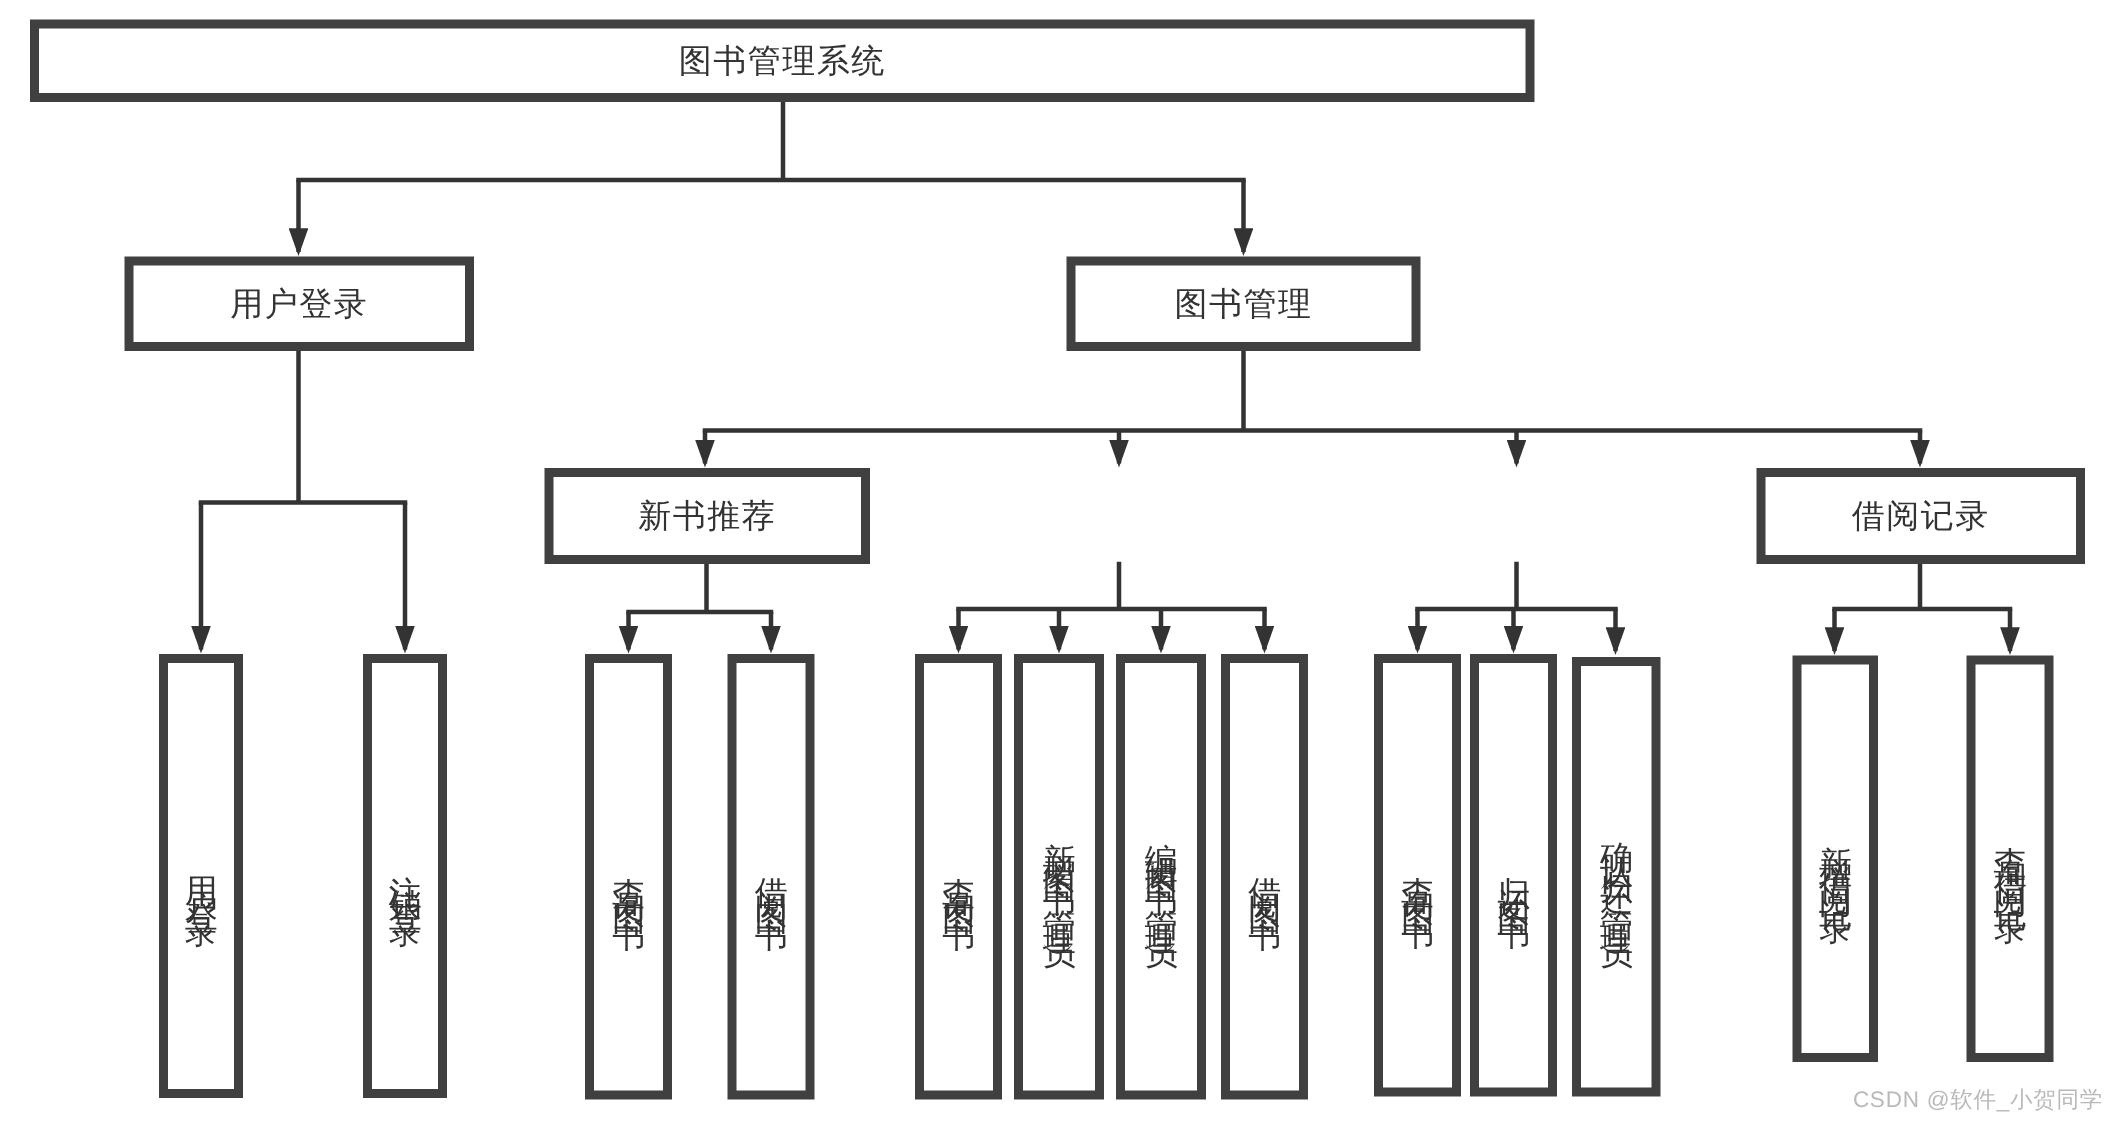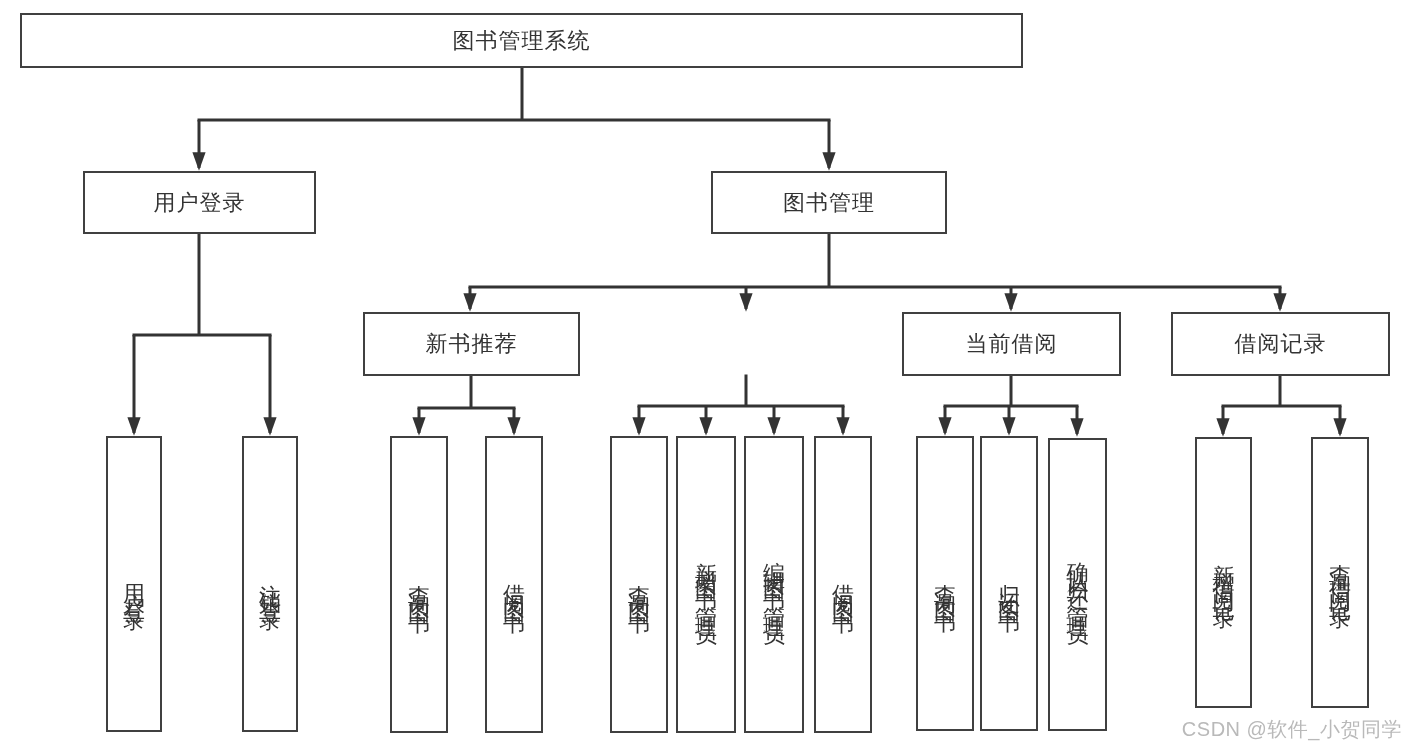--- a/index.html
+++ b/index.html
@@ -13,21 +13,21 @@
     overflow: hidden;
   }
   svg.connectors {
     position: absolute;
     left: 0; top: 0;
     width: 1405px; height: 747px;
   }
   .hbox, .vbox {
     position: absolute;
     box-sizing: border-box;
-    border: 2px solid #404040;
+    border: 6px solid #404040;
     background: #ffffff;
     display: flex;
     align-items: center;
     justify-content: center;
   }
   .hbox {
     font-size: 22px;
     letter-spacing: 1px;
     white-space: nowrap;
   }
@@ -36,21 +36,21 @@
     text-orientation: mixed;
     font-size: 22px;
     letter-spacing: 9px;
     line-height: 1.1;
     white-space: nowrap;
   }
   .watermark {
     position: absolute;
     right: 3px;
     bottom: 4px;
-    font-size: 20px;
+    font-size: 15px;
     letter-spacing: 0.5px;
     color: #b9b9b9;
     text-shadow: 0 0 1px rgba(255,255,255,0.6);
     white-space: nowrap;
     z-index: 10;
   }
 </style>
 </head>
 <body>
 
@@ -97,21 +97,20 @@
     <line x1="1223" y1="406" x2="1223" y2="434" stroke="#333333" stroke-width="3" marker-end="url(#arrow)"></line>
     <line x1="1340" y1="406" x2="1340" y2="434" stroke="#333333" stroke-width="3" marker-end="url(#arrow)"></line>
   </svg>
 
   <div class="hbox" style="left:20px; top:13px; width:1003px; height:55px;">图书管理系统</div>
 
   <div class="hbox" style="left:83px; top:171px; width:233px; height:63px;">用户登录</div>
   <div class="hbox" style="left:711px; top:171px; width:236px; height:63px;text-align:right;">图书管理</div>
 
   <div class="hbox" style="left:363px; top:312px; width:217px; height:64px;">新书推荐</div>
-  <div class="hbox" style="left:902px; top:312px; width:219px; height:64px;">当前借阅</div>
   <div class="hbox" style="left:1171px; top:312px; width:219px; height:64px;">借阅记录</div>
 
   <div class="vbox" style="left:106px; top:436px; width:56px; height:296px;">
     <span>用户登录</span>
   </div>
   <div class="vbox" style="left:242px; top:436px; width:56px; height:296px;">
     <span>注销登录</span>
   </div>
 
   <div class="vbox" style="left:390px; top:436px; width:58px; height:297px;">

